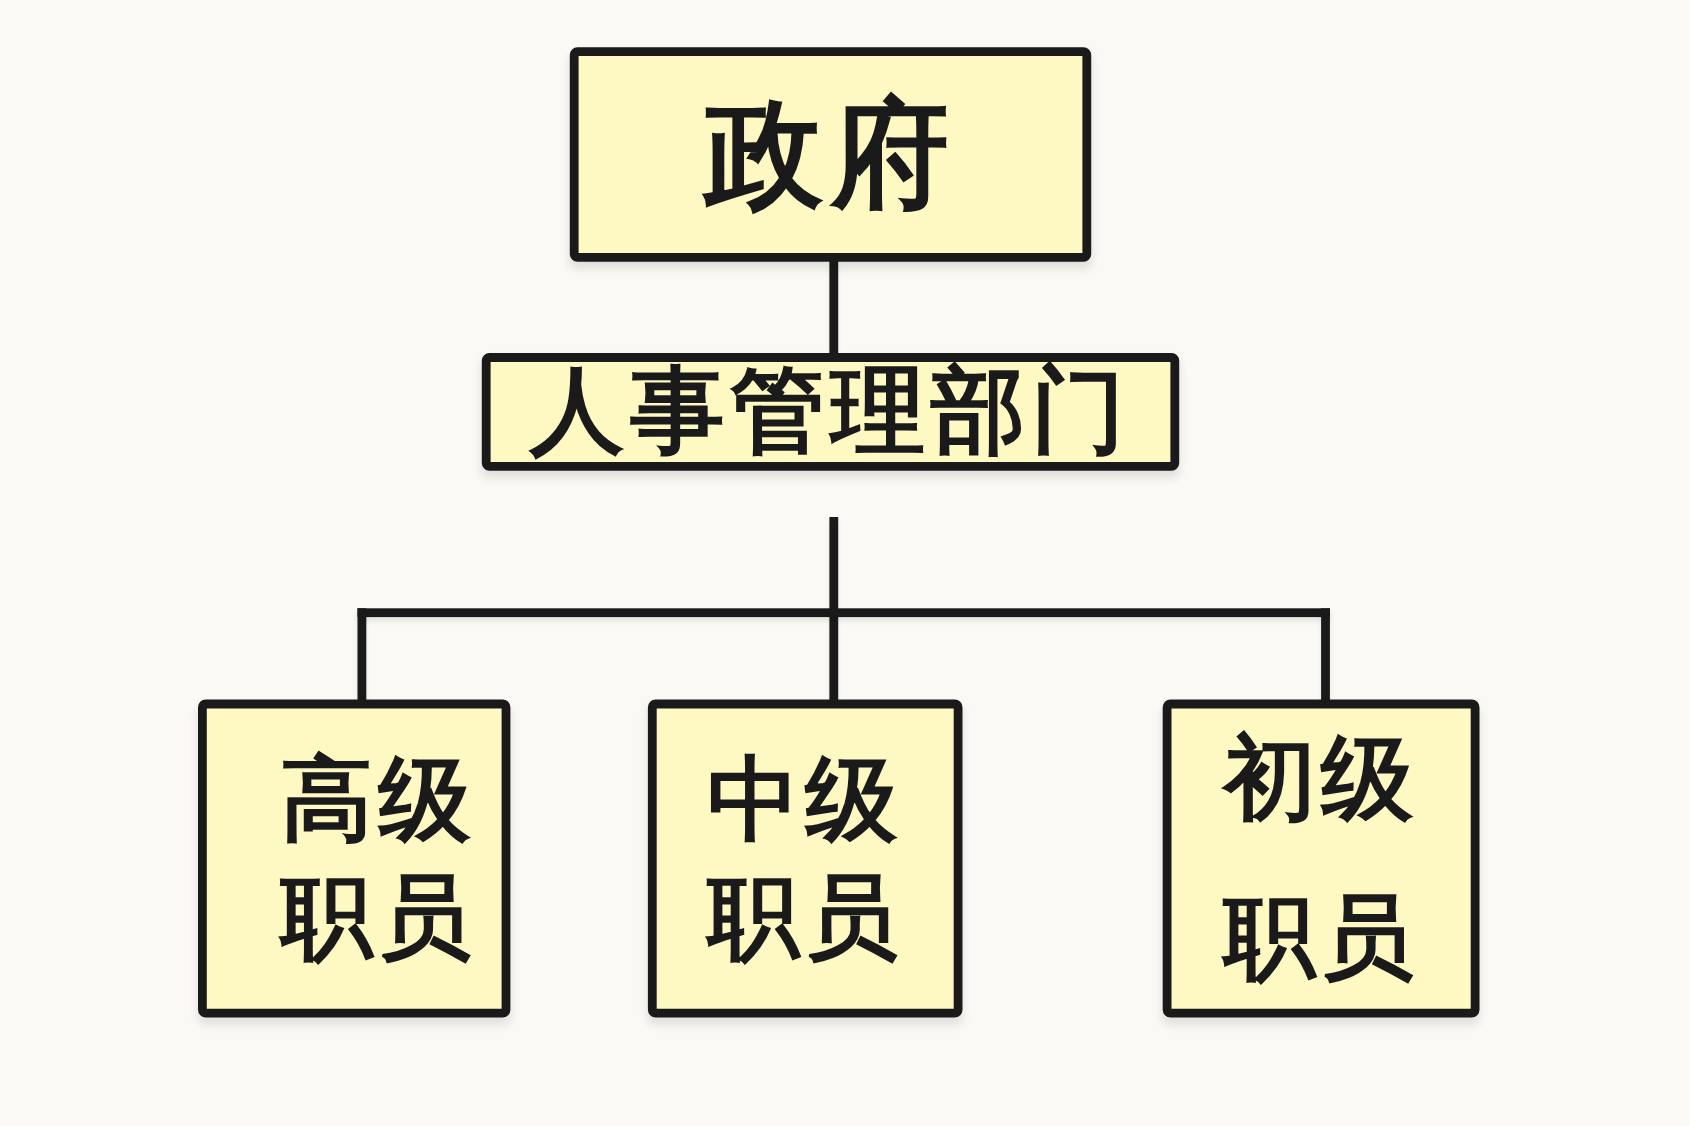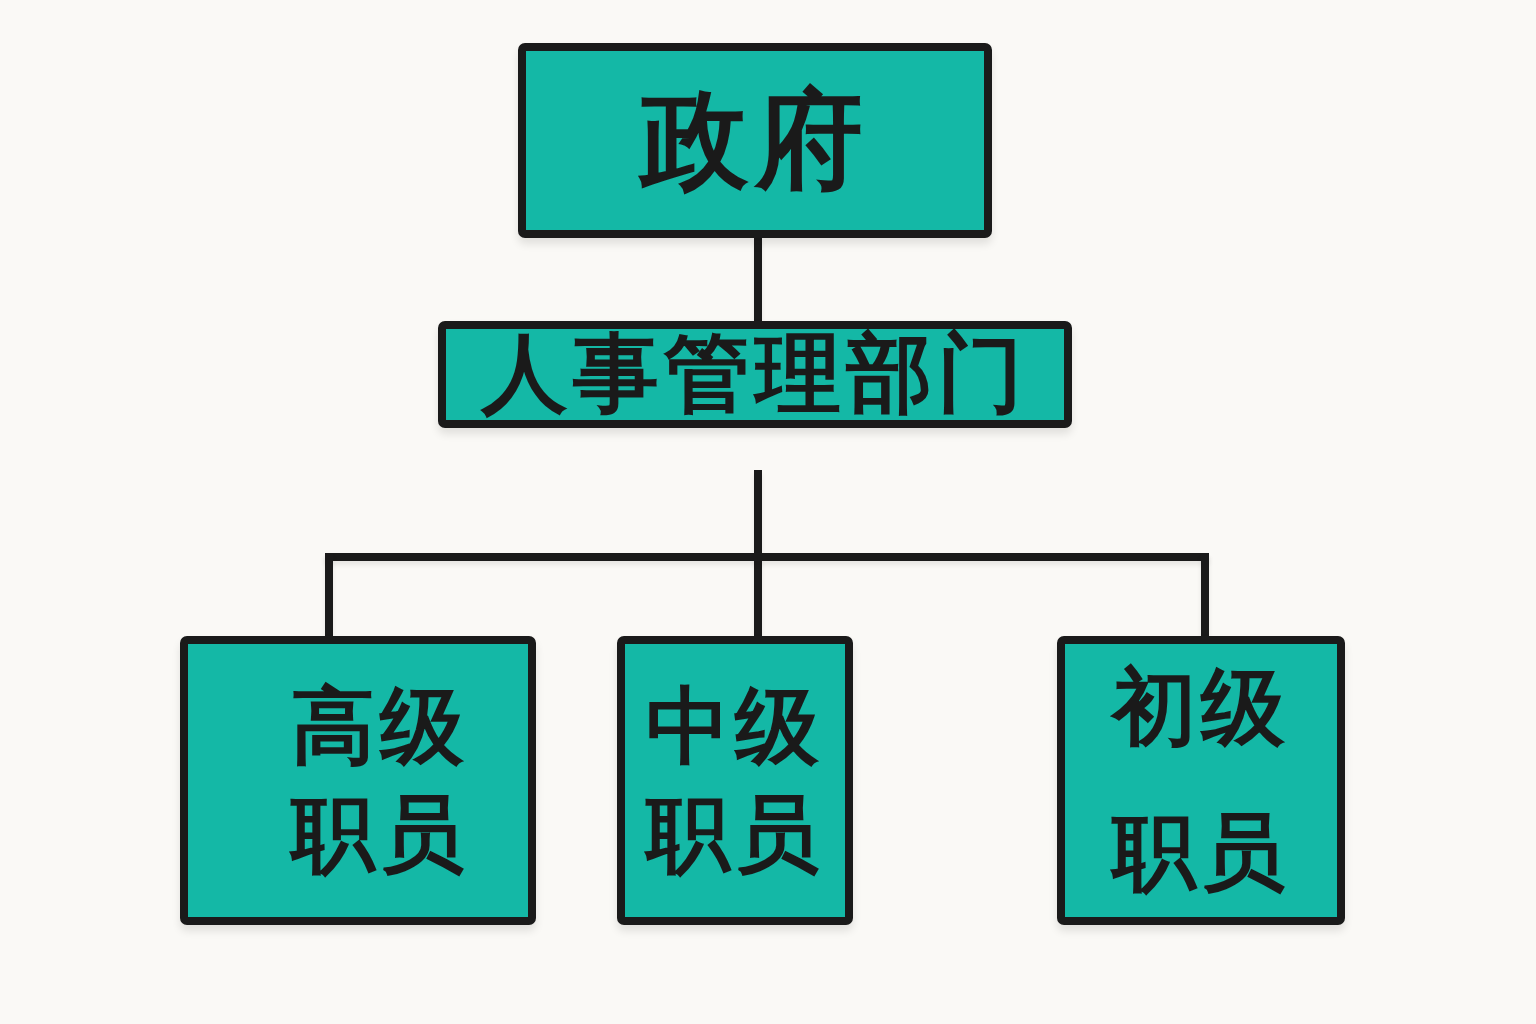--- a/index.html
+++ b/index.html
@@ -11,21 +11,21 @@
   .canvas {
     position: relative;
     width: 1536px;
     height: 1024px;
     background: #faf9f6;
     overflow: hidden;
   }
   .node {
     position: absolute;
     box-sizing: border-box;
-    background: #14b8a6;
+    background: #fef9c3;
     border: 8px solid #1a1a1a;
     border-radius: 7px;
     display: flex;
     flex-direction: column;
     align-items: center;
     justify-content: center;
     text-align: right;
     color: #1a1a1a;
     font-weight: bold;
     box-shadow: 0 6px 9px rgba(0,0,0,0.10);
@@ -44,22 +44,22 @@
     left: 438px; top: 321px;
     width: 634px; height: 107px;
     font-size: 86px;
   }
   .node-child {
     top: 636px;
     width: 294px; height: 289px;
     font-size: 84px;
     line-height: 1.28;
   }
-  .node-child-1 { left: 180px; width: 356px; padding-left: 44px; }
-  .node-child-2 { left: 617px; width: 236px; }
+  .node-child-1 { left: 180px; width: 284px; padding-left: 44px; }
+  .node-child-2 { left: 589px; width: 286px; }
   .node-child-3 { left: 1057px; width: 288px; gap: 37px; }
   .connector {
     position: absolute;
     background: #1a1a1a;
     box-shadow: 0 4px 5px rgba(0,0,0,0.08);
   }
   .conn-v-root   { left: 754px; top: 236px; width: 8px; height: 88px; }
   .conn-v-dept   { left: 754px; top: 470px; width: 8px; height: 170px; }
   .conn-h-rail   { left: 325px; top: 553px; width: 884px; height: 8px; }
   .conn-drop-left   { left: 325px; top: 553px; width: 8px; height: 86px; }

